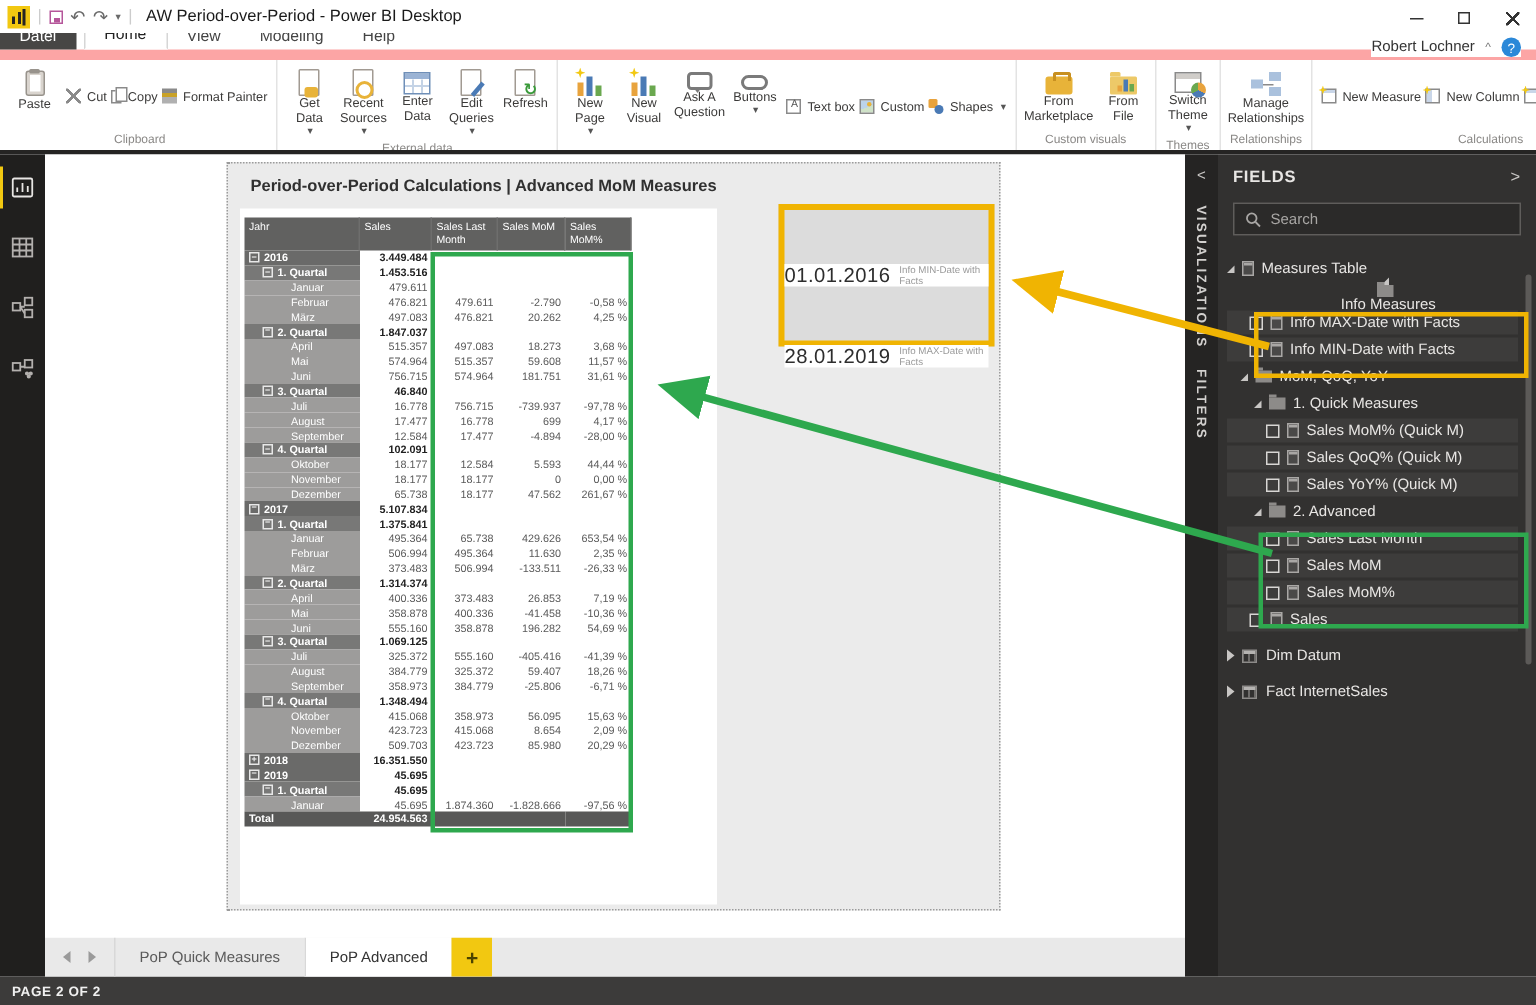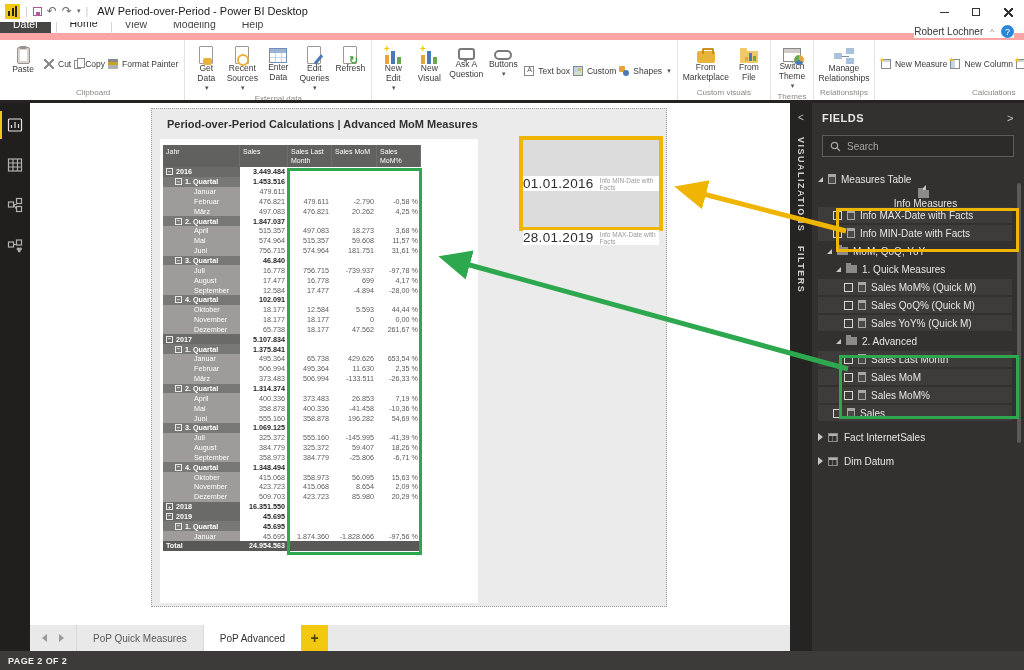--- a/index.html
+++ b/index.html
@@ -271,21 +271,21 @@
             <span class="bi bi-page v-refresh"></span>
             <span>Refresh</span>
           </div>
         </div>
         <div class="rglabel">External data</div>
       </div>
       <div class="rgroup">
         <div class="ritems">
           <div class="rbtn-b">
             <span class="bi bi-chart v-spark"></span>
-            <span>New Edit</span>
+            <span>New Page</span>
             <span class="caret">▾</span>
           </div>
           <div class="rbtn-b">
             <span class="bi bi-chart v-spark"></span>
             <span>New Visual</span>
           </div>
           <div class="rbtn-b">
             <span class="bi bi-bubble"></span>
             <span>Ask A Question</span>
           </div>
@@ -674,21 +674,21 @@
                 <div class="tc c2 num"></div>
                 <div class="tc c3 num"></div>
                 <div class="tc c4 num"></div>
               </div>
               <div class="trow month">
                 <div class="tc c0">
                   <span>Juli</span>
                 </div>
                 <div class="tc c1 num">325.372</div>
                 <div class="tc c2 num">555.160</div>
-                <div class="tc c3 num">-145.995</div>
+                <div class="tc c3 num">-405.416</div>
                 <div class="tc c4 num">-41,39 %</div>
               </div>
               <div class="trow month">
                 <div class="tc c0">
                   <span>August</span>
                 </div>
                 <div class="tc c1 num">384.779</div>
                 <div class="tc c2 num">325.372</div>
                 <div class="tc c3 num">59.407</div>
                 <div class="tc c4 num">18,26 %</div>
@@ -931,28 +931,28 @@
             <div class="fbar" style="padding-left: 15px;">
               <span class="fcheck"></span>
               <span class="fic-calc"></span>
               <span>Sales</span>
             </div>
           </div>
           <div class="fitem gap">
             <div class="fplain" style="padding-left: 6px;">
               <span class="tri-closed"></span>
               <span class="fic-grid"></span>
-              <span>Fact InternetSales</span>
+              <span>Dim Datum</span>
             </div>
           </div>
           <div class="fitem gap">
             <div class="fplain" style="padding-left: 6px;">
               <span class="tri-closed"></span>
               <span class="fic-grid"></span>
-              <span>Dim Datum</span>
+              <span>Fact InternetSales</span>
             </div>
           </div>
         </div>
       <div class="fscroll"></div>
       <div class="ybox-fields"></div>
       <div class="gbox-fields"></div>
     </div>
   </div>
 
   <div class="statusbar">

